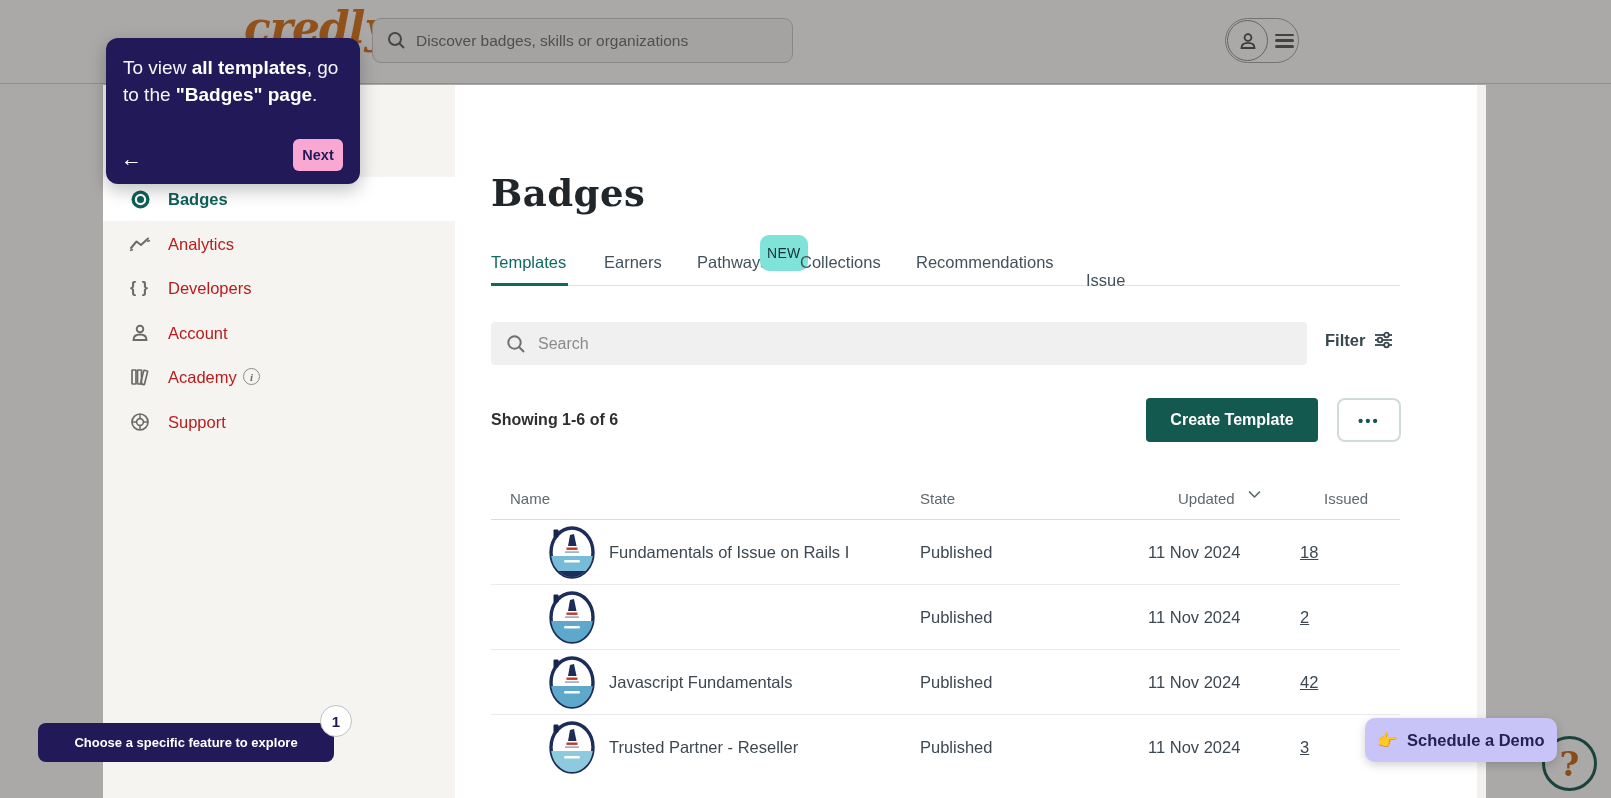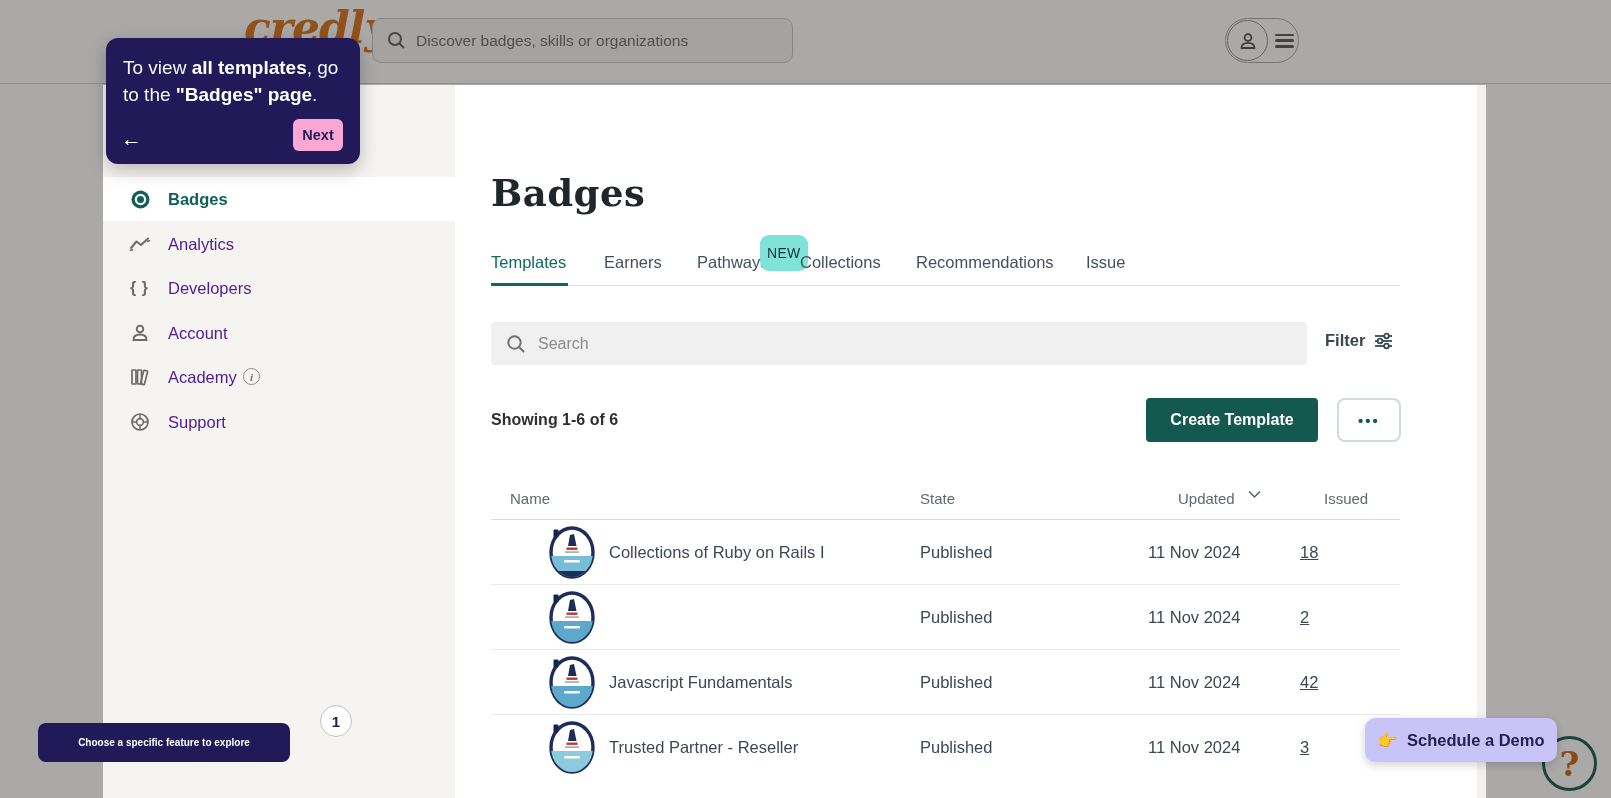--- a/index.html
+++ b/index.html
@@ -15,40 +15,40 @@
   .hdr-search input::placeholder { color:#6e6e6e; }
   .avatar-pill { position:absolute; left:1225px; top:18px; width:74px; height:45px; border:1px solid #a8a8a8; border-radius:23px; display:flex; align-items:center; }
   .avatar-circle { width:41px; height:41px; border:1px solid #8f8f8f; border-radius:50%; margin-left:1px; display:flex; align-items:center; justify-content:center; }
   .hamburger { width:19px; height:14px; margin-left:7px; display:flex; flex-direction:column; justify-content:space-between; }
   .hamburger span { display:block; height:2.5px; background:#5a5a5a; border-radius:2px; }
 
   
   .sidebar { position:absolute; left:103px; top:85px; width:352px; height:713px; background:#f6f4f1; z-index:1; }
   .side-item { position:absolute; left:0; width:352px; height:44px; display:flex; align-items:center; cursor:pointer; }
   .side-item .s-icon { position:absolute; left:26px; width:22px; height:22px; display:flex; align-items:center; justify-content:center; }
-  .side-item .s-label { position:absolute; left:65px; font-size:16.5px; color:#4c1d95; }
+  .side-item .s-label { position:absolute; left:65px; font-size:16.5px; color:#b91c1c; }
   .side-item.active { background:#fff; }
   .side-item.active .s-label { color:#0e6157; font-weight:700; }
   .it0{top:92px;} .it1{top:137px;} .it2{top:181px;} .it3{top:226px;} .it4{top:270px;padding-left:48px;} .it5{top:315px;}
   .info-bubble { position:absolute; left:140px; top:13px; width:17px; height:17px; border:1px solid #8b8b8b; border-radius:50%; color:#6d6d6d; font-size:11px; display:flex; align-items:center; justify-content:center; font-family:"Liberation Serif",serif; font-style:italic; font-weight:700; }
 
   
   .main { position:absolute; left:455px; top:85px; width:1022px; height:713px; background:#fff; z-index:1; }
   .page-title { position:absolute; left:36px; top:86px; font-family:"DejaVu Serif", serif; font-weight:700; font-size:37px; color:#20262a; letter-spacing:0.5px; }
   .tabbar { position:absolute; left:36px; top:160px; width:909px; height:41px; border-bottom:1px solid #e2e2e2; }
   .tab { position:absolute; top:8px; font-size:16.5px; color:#42525b; cursor:pointer; white-space:nowrap; }
   .tab.active { color:#0e6a5e; }
-  .tb0{left:0px;} .tb1{left:113px;} .tb2{left:206px;} .tb3{left:309px;} .tb4{left:425px;} .tb5{left:595px;}
+  .tb0{left:0px;} .tb1{left:113px;} .tb2{left:206px;} .tb3{left:309px;} .tb4{left:425px;} .tb5{left:595px;margin-top:18px;}
   .tab-underline { position:absolute; left:0; top:38px; width:77px; height:3px; background:#0e6a5e; }
   .new-pill { position:absolute; left:269px; top:-10px; background:#7fe3da; color:#16323c; font-size:14px; font-weight:400; padding:10px 7px; border-radius:9px; letter-spacing:.3px; }
 
   .content-search { position:absolute; left:36px; top:237px; width:816px; height:43px; background:#f0f0f0; border-radius:4px; display:flex; align-items:center; padding-left:15px; }
   .content-search input { border:none; outline:none; background:transparent; font-size:16px; color:#555; width:700px; margin-left:12px; font-family:"Liberation Sans", sans-serif; }
   .content-search input::placeholder { color:#8a8a8a; }
-  .filter-wrap { position:absolute; left:870px; top:246px; display:flex; align-items:flex-end; gap:9px; cursor:pointer; }
+  .filter-wrap { position:absolute; left:870px; top:246px; display:flex; align-items:flex-start; gap:9px; cursor:pointer; }
   .filter-label { font-size:16.5px; font-weight:700; color:#37474f; }
 
   .showing { position:absolute; left:36px; top:326px; font-size:16px; font-weight:600; color:#2e2e2e; }
   .create-btn { position:absolute; left:691px; top:313px; width:172px; height:44px; background:#14594f; border:none; border-radius:4px; color:#fff; font-size:16px; font-weight:700; cursor:pointer; font-family:"Liberation Sans", sans-serif; }
   .more-btn { position:absolute; left:882px; top:313px; width:64px; height:44px; background:#fff; border:2px solid #d2dbd9; border-radius:8px; color:#14594f; font-size:15px; font-weight:700; letter-spacing:2px; cursor:pointer; }
 
   
   .thead { position:absolute; left:36px; top:395px; width:909px; height:40px; border-bottom:1px solid #dcdcdc; font-size:15px; color:#5d6970; }
   .thead span { position:absolute; top:10px; }
   .th-name{left:19px;} .th-state{left:429px;} .th-updated{left:687px;} .th-issued{left:833px;}
@@ -65,28 +65,28 @@
   
   .help-circle { position:absolute; left:1542px; top:736px; width:55px; height:55px; border:3px solid #1b5b50; border-radius:50%; background:#fff; color:#c96a1c; font-family:"DejaVu Serif",serif; font-weight:700; font-size:34px; display:flex; align-items:center; justify-content:center; z-index:1; cursor:pointer; }
 
   
   .dim { position:absolute; background:rgba(32,30,27,0.38); z-index:5; }
   .dim-top { left:0; top:0; width:1611px; height:85px; }
   .dim-left { left:0; top:85px; width:103px; height:713px; }
   .dim-right { left:1486px; top:85px; width:125px; height:713px; }
 
   
-  .tooltip { position:absolute; left:106px; top:38px; width:254px; height:126px; background:#221a58; border-radius:12px; z-index:10; color:#f5f4fa; box-shadow:0 6px 18px rgba(0,0,0,.25); }
+  .tooltip { position:absolute; left:106px; top:38px; width:254px; height:146px; background:#221a58; border-radius:12px; z-index:10; color:#f5f4fa; box-shadow:0 6px 18px rgba(0,0,0,.25); }
   .tooltip .tip-text { padding:17px 18px 0 17px; font-size:19px; line-height:26.5px; }
   .tooltip b { font-weight:700; color:#fff; }
   .tip-caret { position:absolute; left:121px; top:124px; width:0; height:0; border-left:17px solid transparent; border-right:17px solid transparent; border-top:23px solid #221a58; }
   .tip-back { position:absolute; left:15px; bottom:15px; font-size:21px; color:#fff; cursor:pointer; line-height:20px; }
   .tip-next { position:absolute; right:17px; bottom:13px; width:50px; height:32px; background:#f9a8d4; border:none; border-radius:6px; color:#221a58; font-size:14.5px; font-weight:600; cursor:pointer; font-family:"Liberation Sans", sans-serif; }
 
-  .step-pill { position:absolute; left:38px; top:723px; width:252px; height:39px; background:#221a58; border-radius:8px; z-index:10; color:#fff; font-size:10px; font-weight:700; display:flex; align-items:center; justify-content:center; cursor:pointer; }
+  .step-pill { position:absolute; left:38px; top:723px; width:296px; height:39px; background:#221a58; border-radius:8px; z-index:10; color:#fff; font-size:13px; font-weight:700; display:flex; align-items:center; justify-content:center; cursor:pointer; }
   .step-badge { position:absolute; left:320px; top:705px; width:32px; height:32px; background:#fff; border:1.5px solid #c2c2c2; border-radius:50%; z-index:11; color:#221a58; font-size:15px; font-weight:700; display:flex; align-items:center; justify-content:center; }
 
   .demo-btn { position:absolute; left:1365px; top:718px; width:192px; height:44px; background:#c9c4f7; border:none; border-radius:10px; z-index:10; color:#262153; font-size:16.5px; font-weight:600; cursor:pointer; box-shadow:0 3px 10px rgba(0,0,0,.18); font-family:"Liberation Sans", sans-serif; display:flex; align-items:center; justify-content:center; gap:9px; }
 
   svg { display:block; }
 </style>
 </head>
 <body>
 
 <div class="stage">
@@ -241,21 +241,21 @@
           <ellipse cx="24" cy="27.5" rx="21" ry="24.5" fill="#fff" stroke="#1c2d5a" stroke-width="3.4"></ellipse>
           <rect x="2" y="31" width="44" height="24" clip-path="url(#clip-r0)" fill="#79bcd8"></rect>
           <rect x="2" y="46" width="44" height="9" clip-path="url(#clip-r0)" fill="#1c2d5a"></rect>
           <path d="M22 10 L26 9 L28.5 21 L20 21 Z" fill="#1c2d5a"></path>
           <rect x="18.5" y="22.5" width="11" height="2.4" fill="#c0392b"></rect>
           <rect x="17" y="26.3" width="14" height="1.6" fill="#9aacb5"></rect>
           <rect x="16" y="35" width="16" height="2.6" rx="1.3" fill="#ffffff" opacity="0.95"></rect>
           <rect x="5.5" y="4.5" width="5" height="8" rx="1" fill="#16254e"></rect>
         </svg>
       </span>
-      <span class="cell c-name">Collections of Ruby on Rails I</span>
+      <span class="cell c-name">Fundamentals of Issue on Rails I</span>
       <span class="cell c-state">Published</span>
       <span class="cell c-updated">11 Nov 2024</span>
       <span class="cell c-issued">18</span>
     </div>
 
     <div class="trow r1">
       <span class="badge-img">
         <svg width="48" height="55" viewBox="0 0 48 55">
           <defs>
               <clipPath id="clip-r1">

